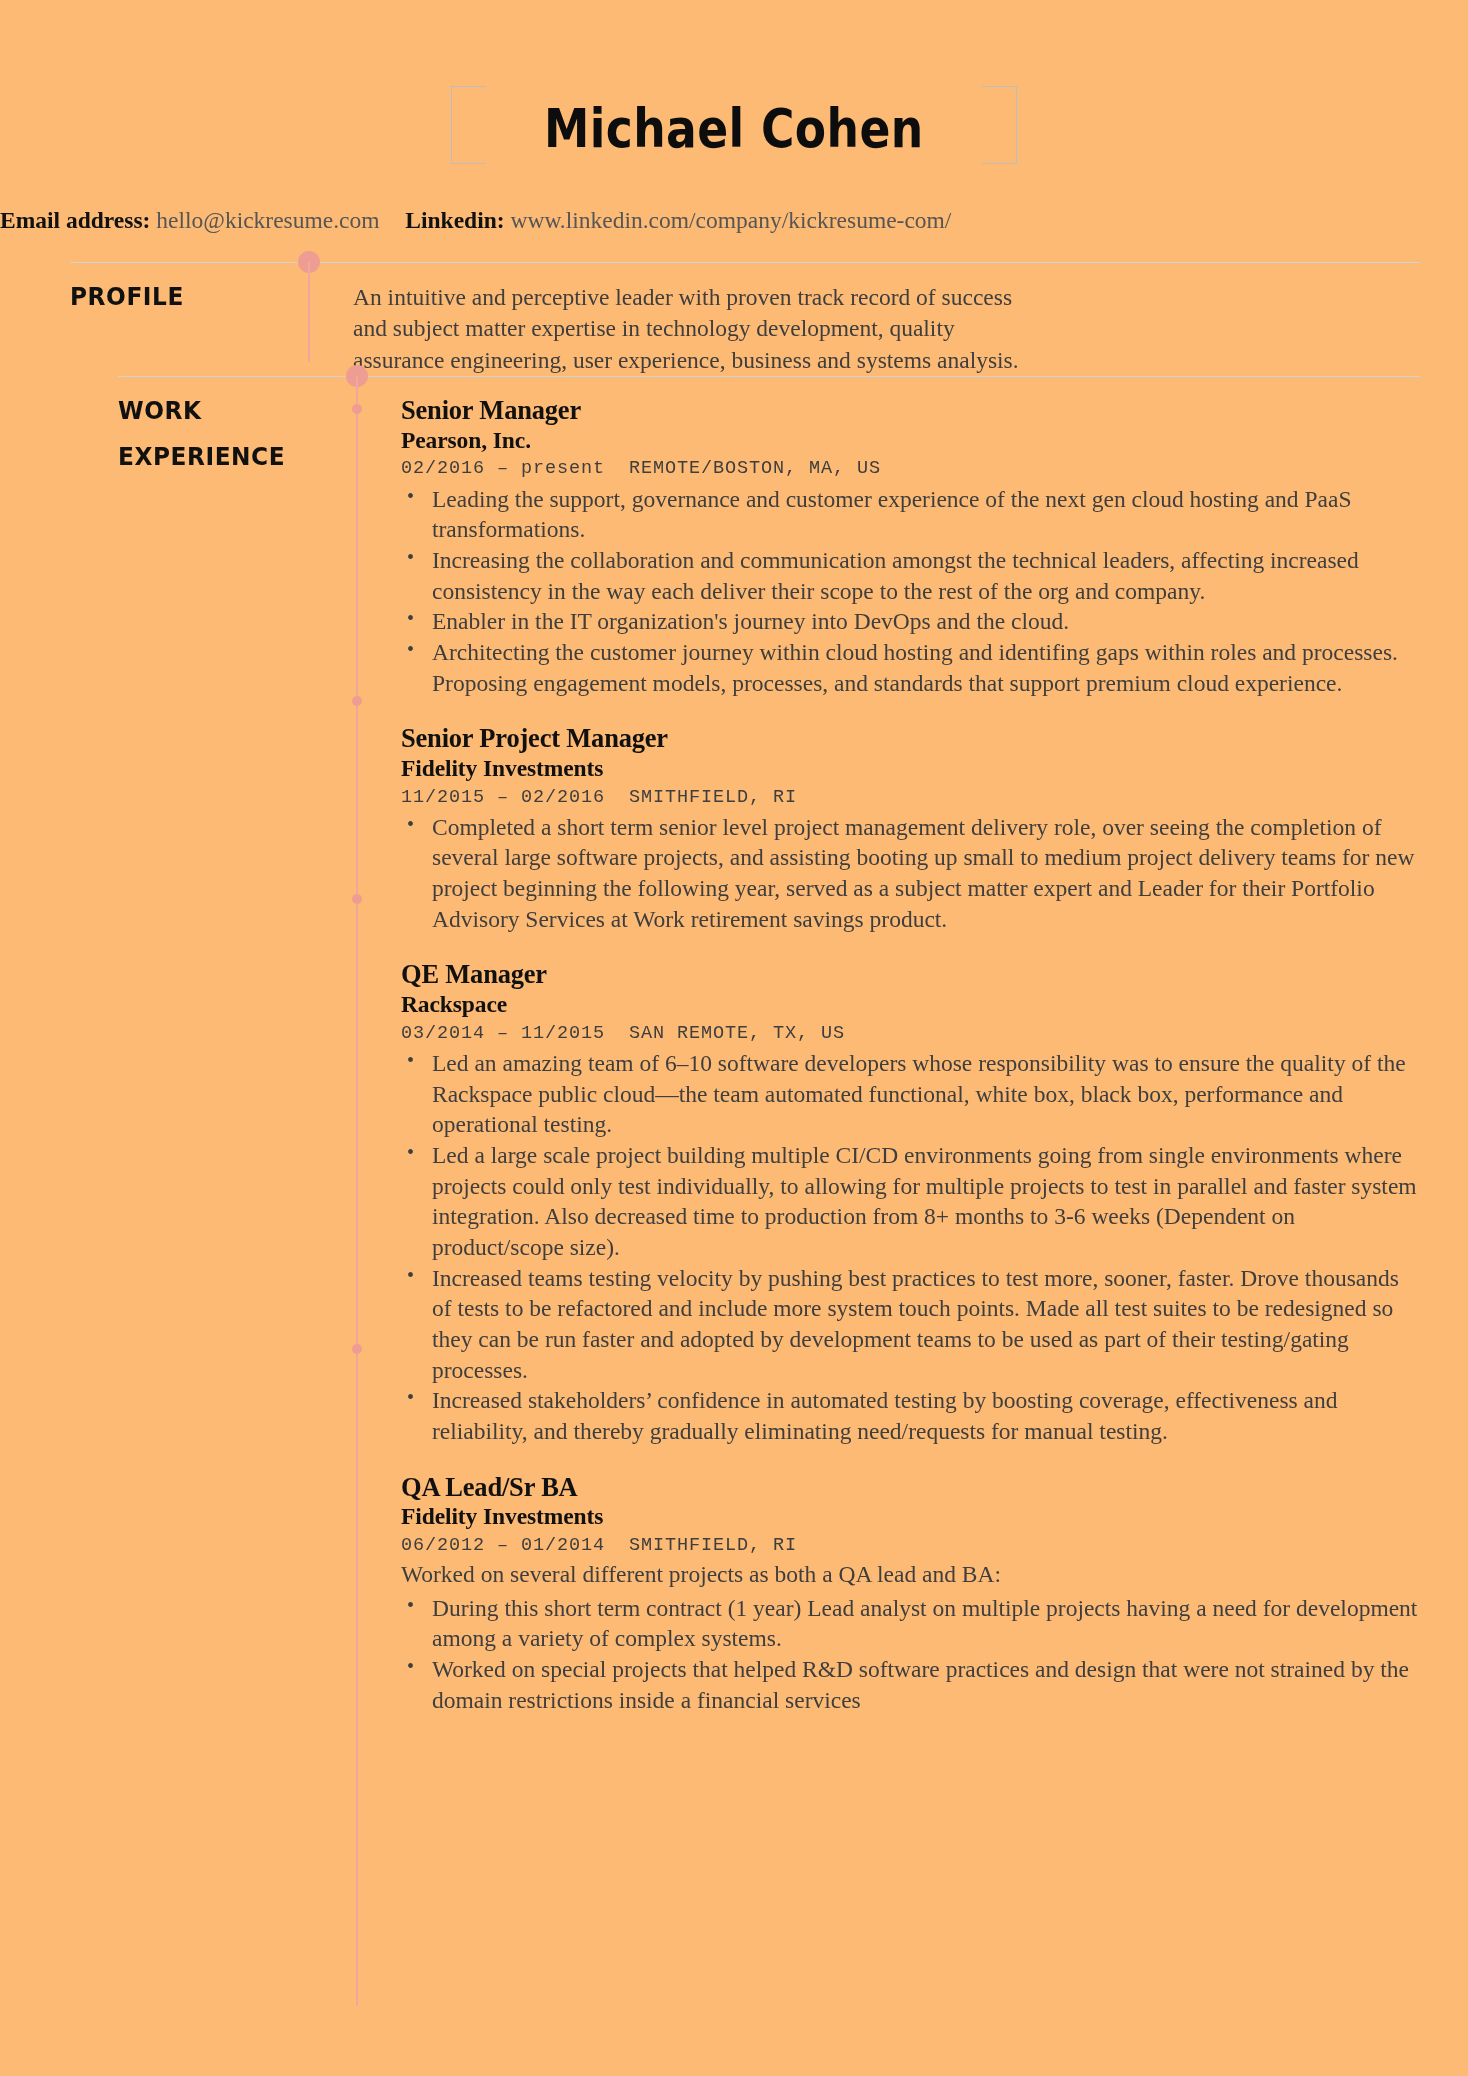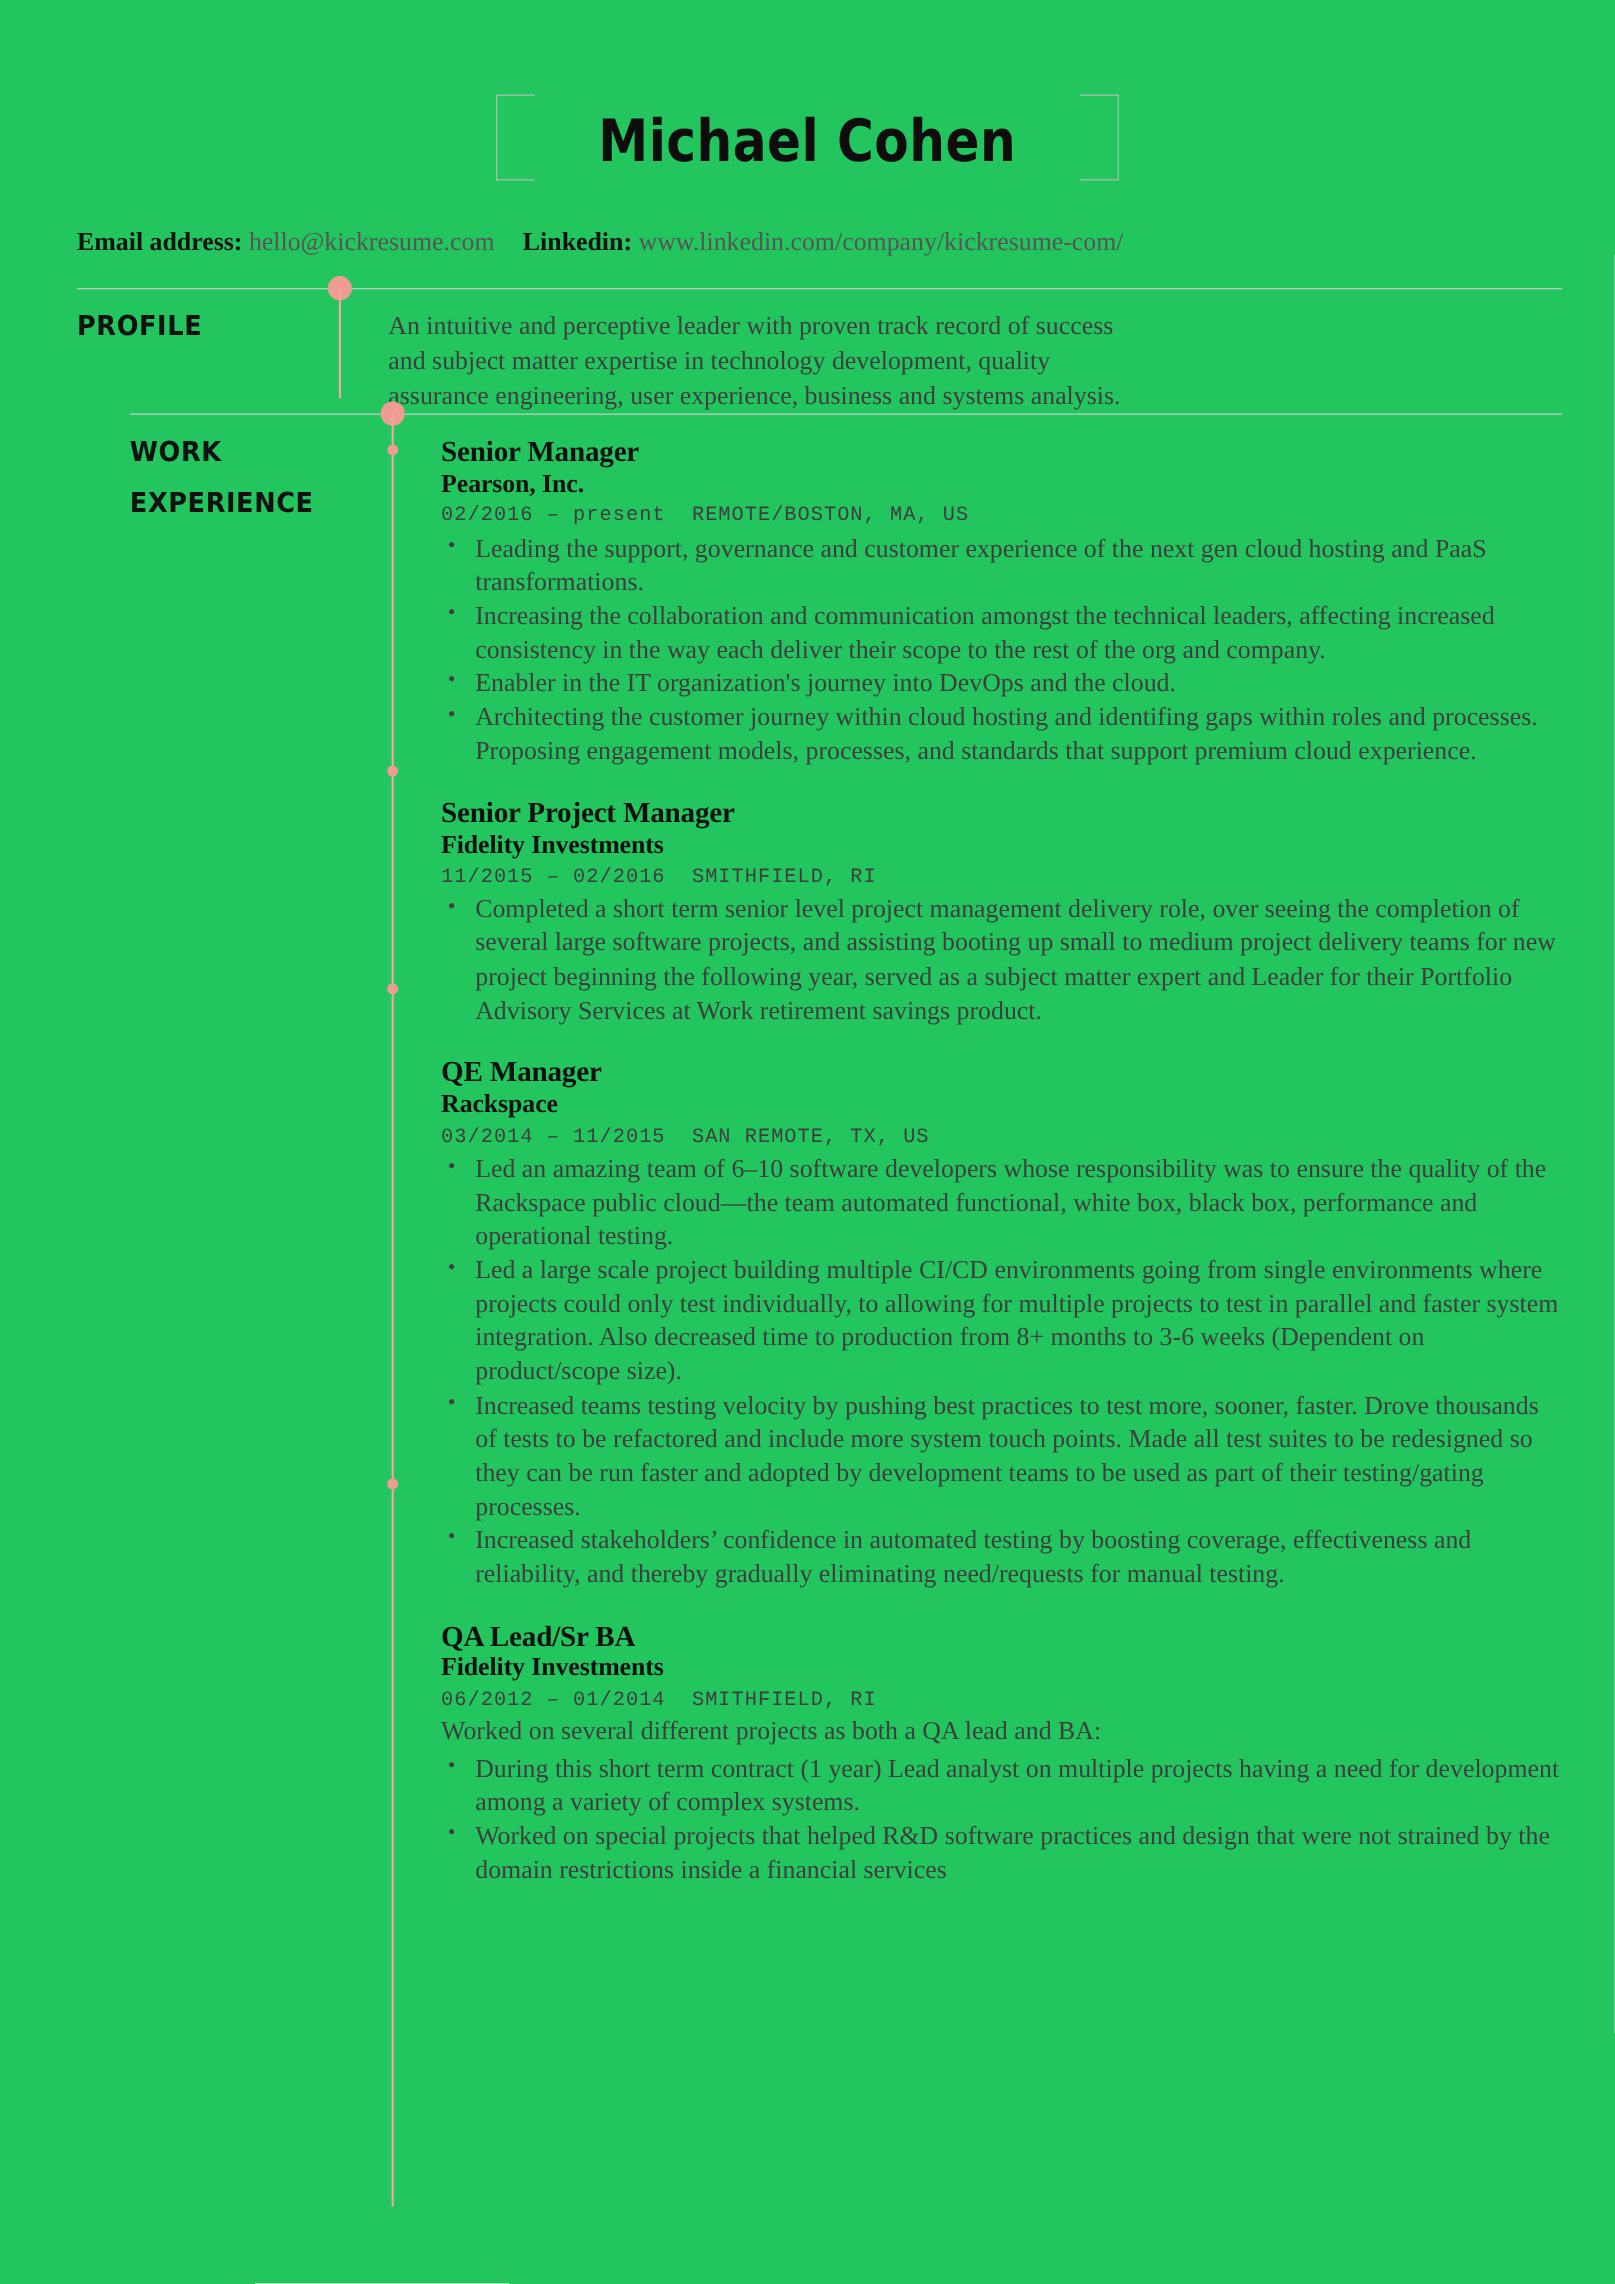--- a/index.html
+++ b/index.html
@@ -13,21 +13,21 @@
     font-family: "Liberation Serif", serif;
     color: #3a3a3a;
     position: relative;
     overflow: hidden;
   }
 
   .page {
     position: relative;
     width: 1468px;
     height: 2076px;
-    background: #22c55e;
+    background: #fdba74;
     box-sizing: border-box;
   }
 
   
   .header {
     padding-top: 86px;
     text-align: center;
     position: relative;
   }
   .name-wrap {
@@ -60,21 +60,20 @@
     left: 0;
     border-width: 1px 0 1px 1px;
   }
   .bracket.right {
     right: 0;
     border-width: 1px 1px 1px 0;
   }
 
   .contact {
     margin-top: 37px;
-    padding-left: 70px;
     font-size: 23.5px;
     line-height: 1.2;
     text-align: left;
     white-space: nowrap;
     color: #4a4a4a;
   }
   .contact .lbl {
     font-weight: bold;
     color: #111111;
     font-family: "Liberation Serif", serif;

